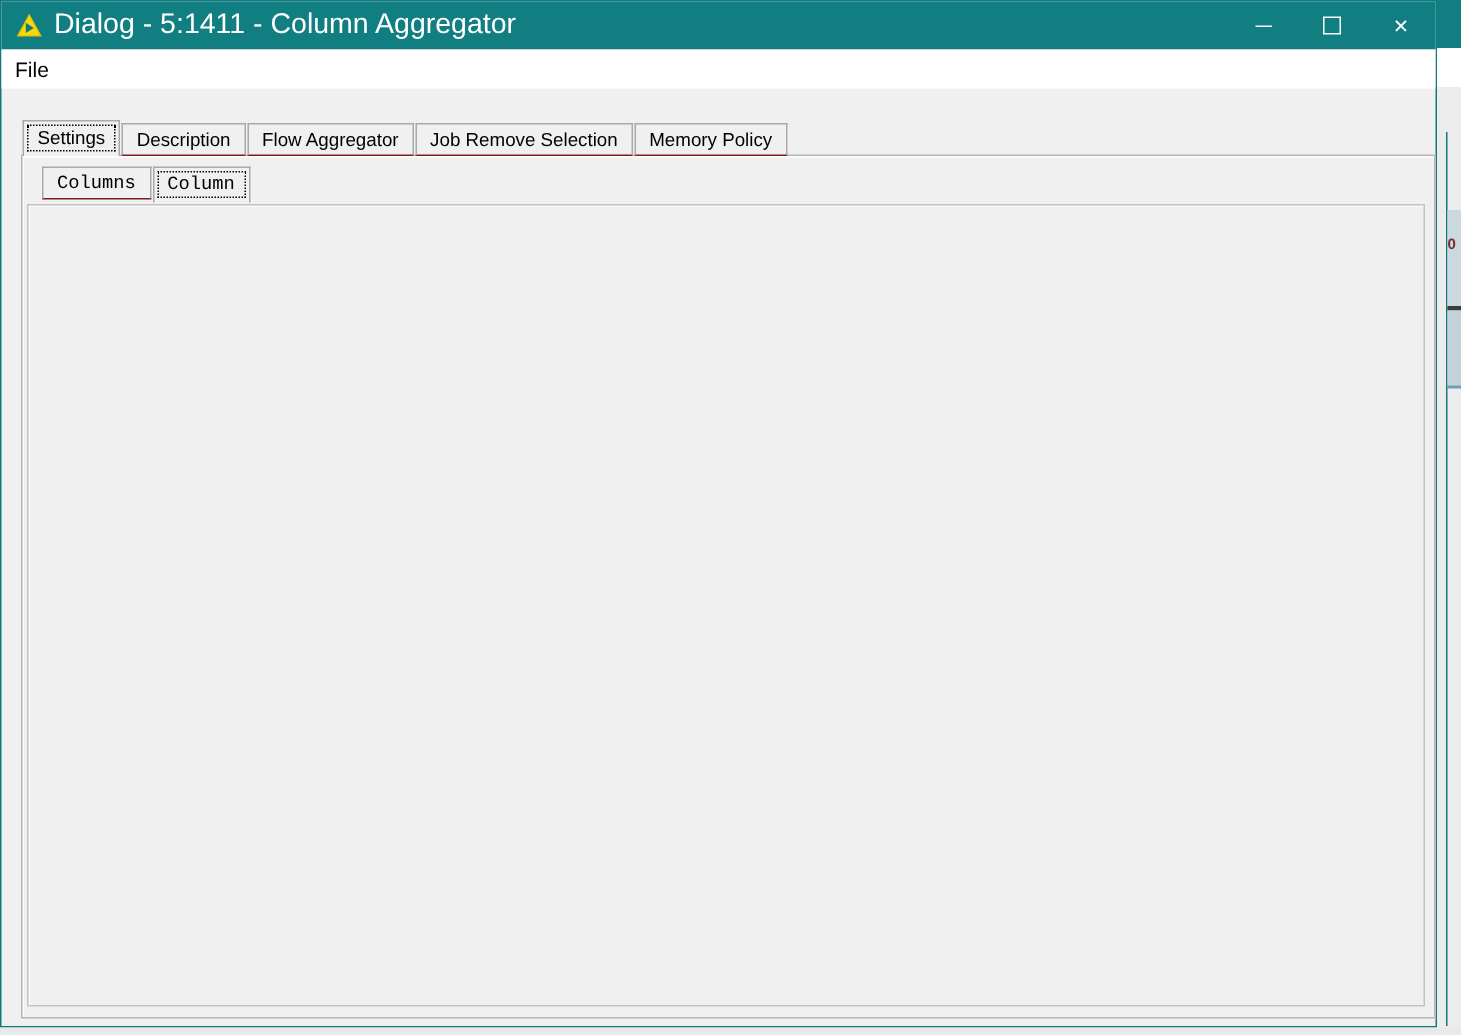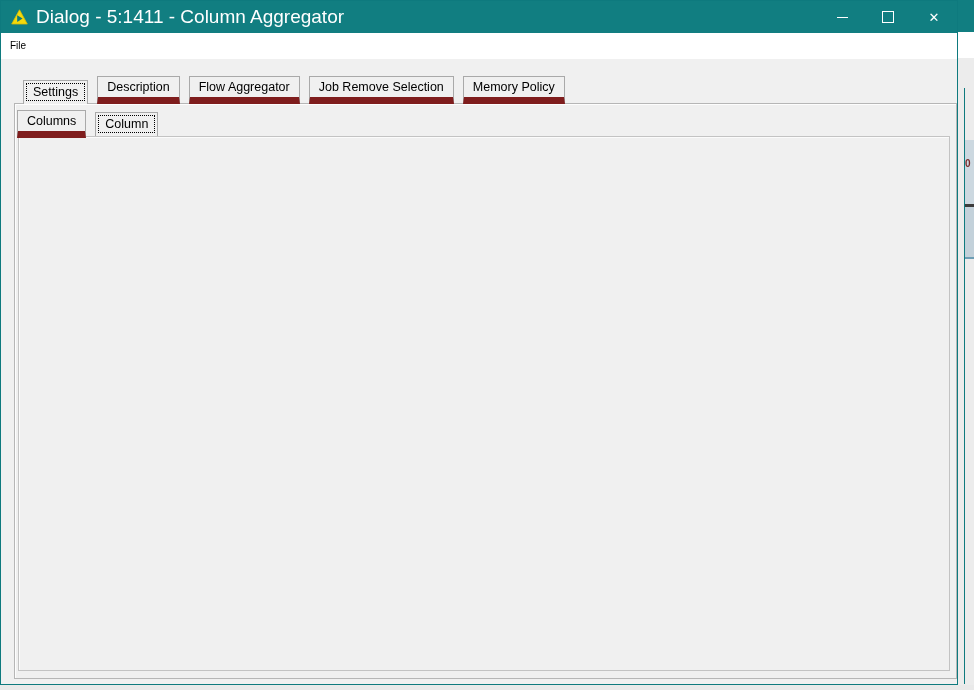--- a/index.html
+++ b/index.html
@@ -14,34 +14,34 @@
             display:flex;align-items:center;}
   .title-icon{margin-left:10px;width:17px;height:16px;flex:0 0 auto;}
   .title-text{color:#ffffff;font-size:19px;margin-left:8px;white-space:nowrap;}
   .winbtn{position:absolute;top:0;width:46px;height:32px;display:flex;align-items:center;justify-content:center;}
   .winbtn.min{right:92px;} .winbtn.max{right:46px;} .winbtn.close{right:0;}
   .glyph-min{width:11px;height:1px;background:#fff;}
   .glyph-max{width:10px;height:10px;border:1px solid #fff;}
   .glyph-close{color:#fff;font-size:13px;line-height:13px;}
 
   .menubar{position:absolute;left:0;top:32px;width:956px;height:26px;background:#ffffff;}
-  .menu-item{display:inline-block;padding:0 9px;line-height:26px;font-size:10px;color:#000;}
+  .menu-item{display:inline-block;padding:0 9px;line-height:26px;font-size:14px;color:#000;}
 
   
   .tabs-row{position:absolute;left:14px;top:79px;height:24px;display:flex;align-items:flex-end;z-index:3;}
   .tab{background:#f0f0f0;border:1px solid #a9a9a9;border-bottom:none;font-size:12.5px;color:#000;
-       padding:0 9px;height:21px;line-height:21px;margin-right:1px;white-space:nowrap;margin-left:8px;}
-  .tab.unsel{border-bottom:7px solid #7f1d1d;height:20px;line-height:20px;}
+       padding:0 9px;height:21px;line-height:21px;margin-right:1px;white-space:nowrap;}
+  .tab.unsel{border-bottom:1px solid #7f1d1d;height:20px;line-height:20px;}
   .tab.sel{height:23px;line-height:23px;outline:1px dotted #000;outline-offset:-4px;}
 
   .outer-panel{position:absolute;left:13px;top:102px;width:941px;height:574px;z-index:1;
                border:1px solid #b6b6b6;box-shadow:inset 1px 1px 0 #fdfdfd;background:#f0f0f0;}
 
   
-  .inner-tabs-row{position:absolute;left:8px;top:110px;height:26px;display:flex;align-items:center;z-index:3;}
+  .inner-tabs-row{position:absolute;left:27px;top:110px;height:26px;display:flex;align-items:flex-start;z-index:3;font-family:Liberation Mono, monospace;}
   .inner-panel{position:absolute;left:17px;top:135px;width:930px;height:533px;z-index:1;
                border:1px solid #c3c3c3;box-shadow:inset 1px 1px 0 #fbfbfb;background:#f0f0f0;}
 
   
   .group{position:absolute;border:1px solid #d0d0d0;box-shadow:inset 0 0 0 1px #fafafa;background:#f0f0f0;}
   .group-label{position:absolute;top:-8px;left:8px;background:#f0f0f0;padding:0 4px;font-size:12.5px;
                color:#000;white-space:nowrap;line-height:14px;}
   .group-label.center{left:50%;transform:translateX(-50%);}
 
   .g-aggset{left:23px;top:144px;width:922px;height:336px;}

